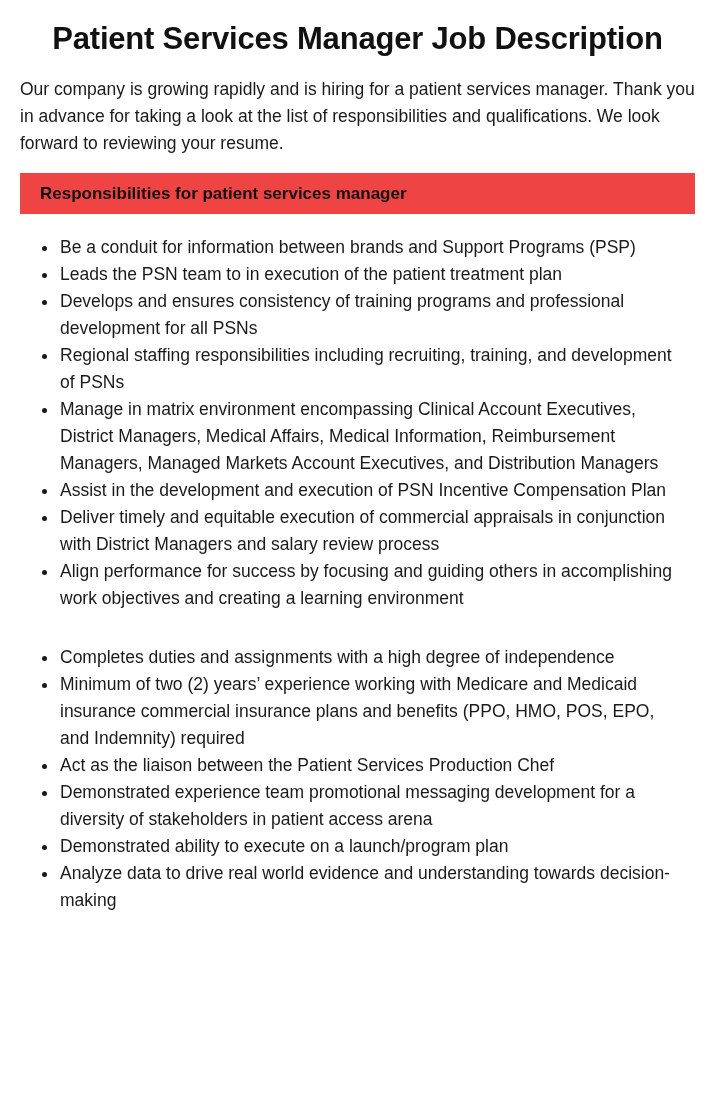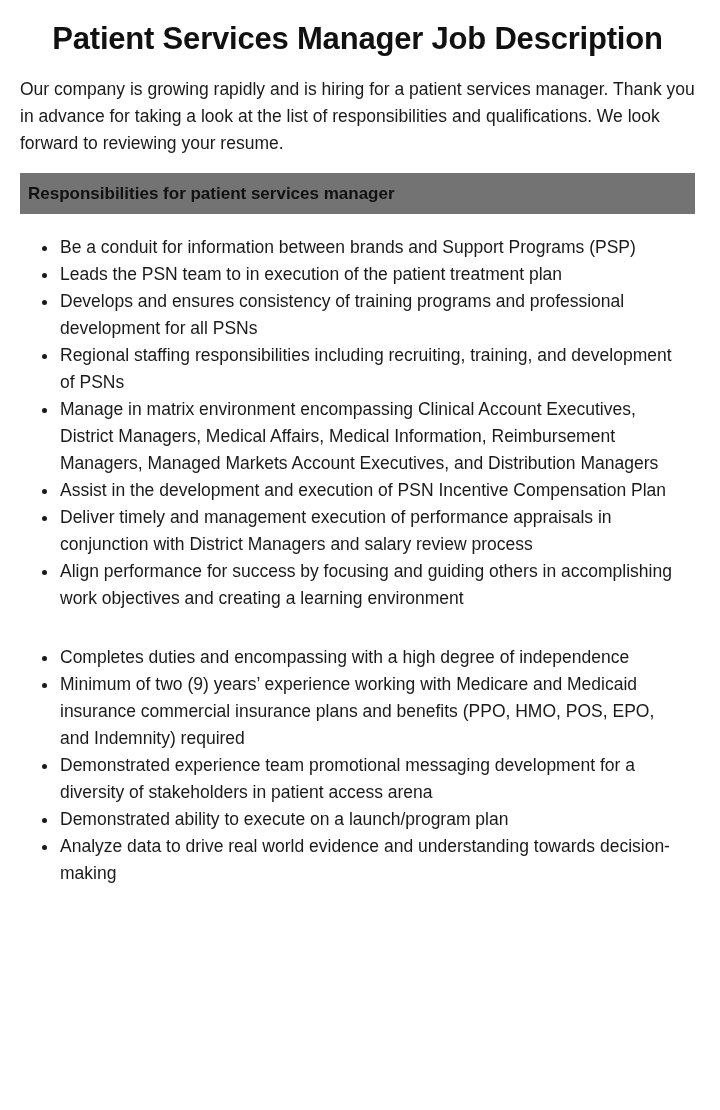--- a/index.html
+++ b/index.html
@@ -29,24 +29,24 @@
       white-space: nowrap;
     }
     p.intro {
       margin: 17px 0 0 0;
       font-size: 17.5px;
       line-height: 27px;
       color: #1a1a1a;
     }
     .section-header {
       margin-top: 16px;
-      background: #737373;
+      background: #ef4444;
       height: 41px;
       line-height: 41px;
-      padding-left: 8px;
+      padding-left: 20px;
       font-size: 17px;
       font-weight: bold;
       color: #111111;
     }
     ul.items {
       margin: 20px 11px 0 0;
       padding: 0 0 0 40px;
       list-style: none;
     }
     ul.items li {
@@ -77,26 +77,27 @@
   <p class="intro">Our company is growing rapidly and is hiring for a patient services manager. Thank you in advance for taking a look at the list of responsibilities and qualifications. We look forward to reviewing your resume.</p>
 
   <div class="section-header">Responsibilities for patient services manager</div>
   <ul class="items">
     <li>Be a conduit for information between brands and Support Programs (PSP)</li>
     <li>Leads the PSN team to in execution of the patient treatment plan</li>
     <li>Develops and ensures consistency of training programs and professional development for all PSNs</li>
     <li>Regional staffing responsibilities including recruiting, training, and development of PSNs</li>
     <li>Manage in matrix environment encompassing Clinical Account Executives, District Managers, Medical Affairs, Medical Information, Reimbursement Managers, Managed Markets Account Executives, and Distribution Managers</li>
     <li>Assist in the development and execution of PSN Incentive Compensation Plan</li>
-    <li>Deliver timely and management execution of performance appraisals in conjunction with District Managers and salary review process</li>
+    <li>Deliver timely and equitable execution of commercial appraisals in conjunction with District Managers and salary review process</li>
     <li>Align performance for success by focusing and guiding others in accomplishing work objectives and creating a learning environment</li>
   </ul>
 
   <div class="section-gap"></div>
 
   <ul class="items">
-    <li>Completes duties and encompassing with a high degree of independence</li>
-    <li>Minimum of two (9) years’ experience working with Medicare and Medicaid insurance commercial insurance plans and benefits (PPO, HMO, POS, EPO, and Indemnity) required</li>
+    <li>Completes duties and assignments with a high degree of independence</li>
+    <li>Minimum of two (2) years’ experience working with Medicare and Medicaid insurance commercial insurance plans and benefits (PPO, HMO, POS, EPO, and Indemnity) required</li>
+    <li>Act as the liaison between the Patient Services Production Chef</li>
     <li>Demonstrated experience team promotional messaging development for a diversity of stakeholders in patient access arena</li>
     <li>Demonstrated ability to execute on a launch/program plan</li>
     <li>Analyze data to drive real world evidence and understanding towards decision-making</li>
   </ul>
 </div>
 
 </body></html>

